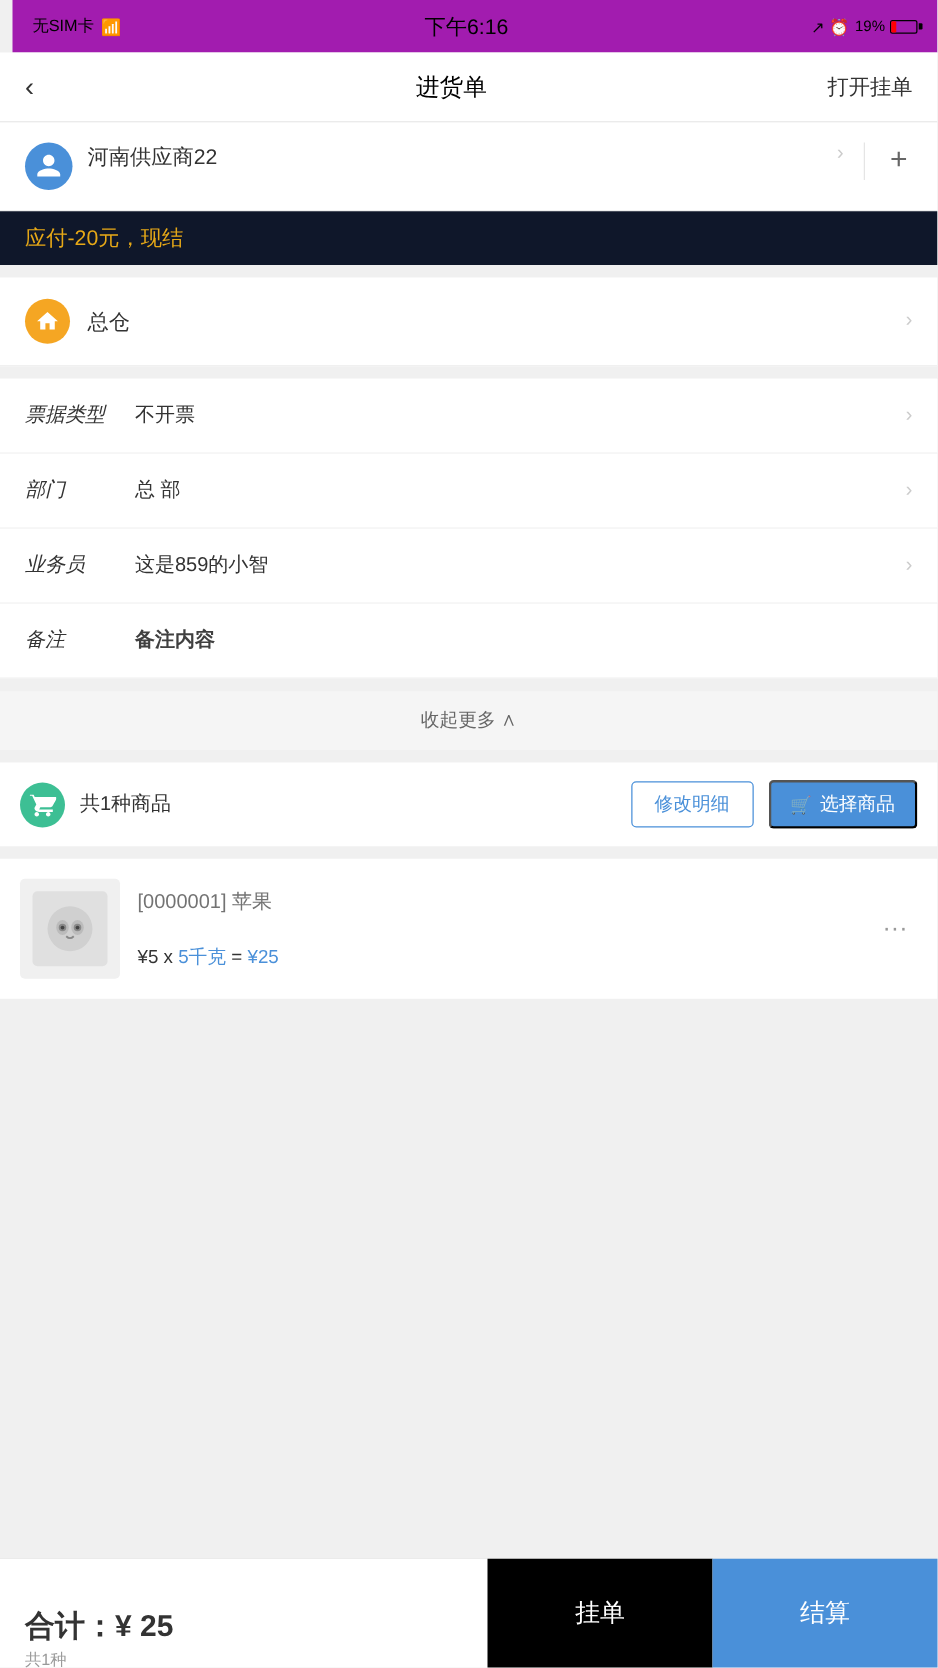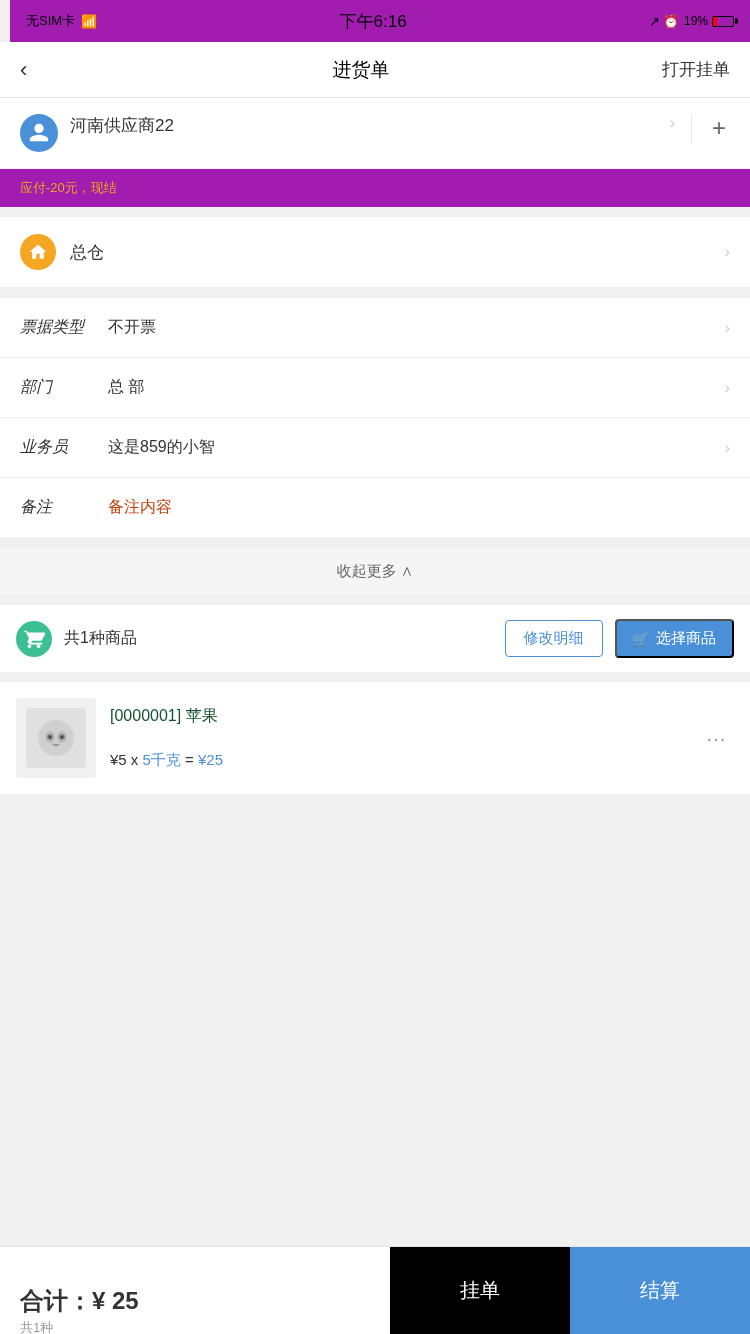--- a/index.html
+++ b/index.html
@@ -106,23 +106,23 @@
     }
     .add-btn {
       font-size: 24px;
       color: #666;
       cursor: pointer;
       padding: 0 4px;
     }
 
     
     .notice-row {
-      background: #a21caf;
+      background: #0f172a;
       padding: 10px 20px;
-      font-size: 13px;
+      font-size: 17px;
       color: #e6a817;
     }
 
     
     .section-row {
       display: flex;
       align-items: center;
       padding: 17px 20px;
       background: #fff;
       border-bottom: 1px solid #f0f0f0;
@@ -157,21 +157,22 @@
       flex-shrink: 0;
       font-style: italic;
     }
     .form-value {
       flex: 1;
       font-size: 16px;
       color: #333;
       padding-left: 8px;
     }
     .form-placeholder {
-      color: #c2410c;
+      color: #404040;
+      font-weight: bold;
     }
 
     
     .collapse-row {
       background: #f5f5f5;
       display: flex;
       align-items: center;
       justify-content: center;
       padding: 14px;
       font-size: 15px;
@@ -241,21 +242,21 @@
       width: 60px; height: 60px;
       background: #e0e0e0;
       border-radius: 4px;
       display: flex; align-items: center; justify-content: center;
     }
     .product-info {
       flex: 1;
     }
     .product-name {
       font-size: 16px;
-      color: #14532d;
+      color: #737373;
       margin-bottom: 24px;
     }
     .product-price {
       font-size: 15px;
       color: #333;
     }
     .product-price .blue { color: #4a90d9; }
     .product-more {
       color: #999;
       font-size: 20px;

